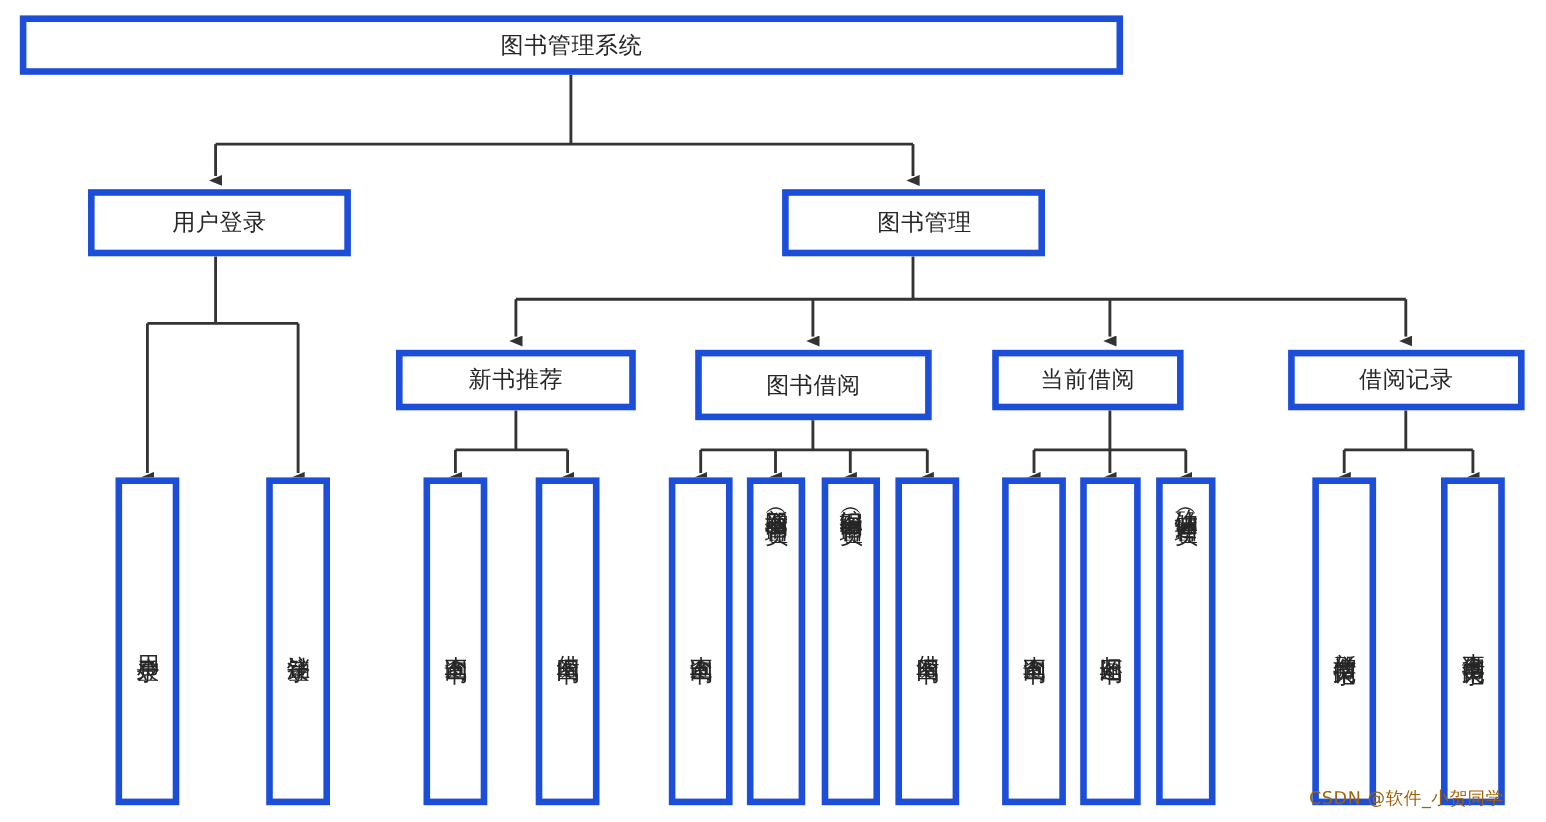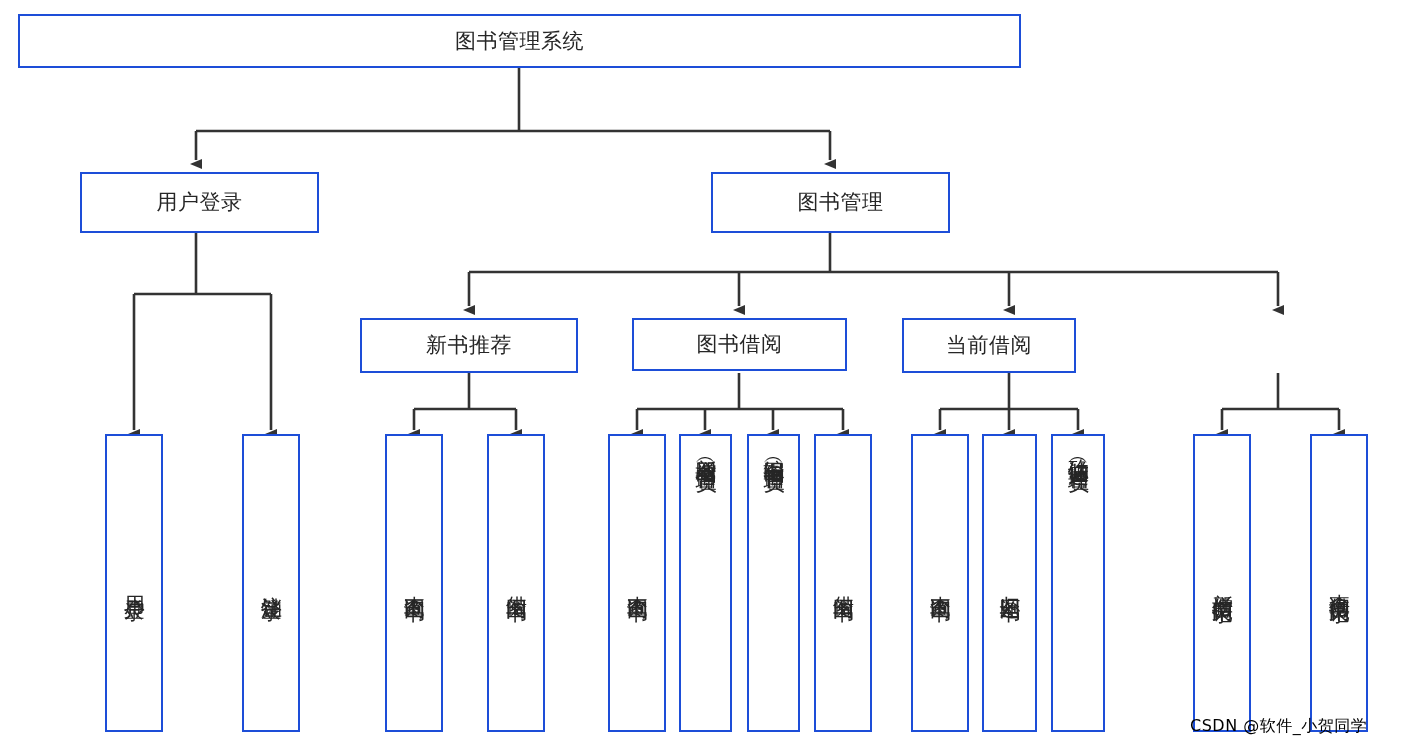--- a/index.html
+++ b/index.html
@@ -23,21 +23,21 @@
     left: 0;
     top: 0;
     width: 1405px;
     height: 747px;
     pointer-events: none;
   }
   .node {
     position: absolute;
     box-sizing: border-box;
     background: #ffffff;
-    border: 2px solid #1d4ed8;
+    border: 6px solid #1d4ed8;
     display: flex;
     align-items: center;
     justify-content: center;
   }
   .node-label {
     color: #262626;
     white-space: pre;
     line-height: 1.06;
     letter-spacing: 0.5px;
   }
@@ -59,21 +59,21 @@
     line-height: 1.0;
     letter-spacing: 2px;
     text-align: left;
   }
   .node-v.centered {
     align-items: center;
     padding-top: 0;
   }
   .watermark {
     position: absolute;
-    color: #000000;
+    color: #a16207;
     font-size: 16px;
     white-space: pre;
     letter-spacing: 0.5px;
   }
 </style>
 </head>
 <body>
 
 <div id="diagram-root">
 
@@ -136,28 +136,31 @@
   </div>
 
   <div class="node node-h" style="left:711px; top:172px; width:239px; height:61px;padding-left:20px;">
     <span class="node-label">图书管理</span>
   </div>
 
   <div class="node node-h" style="left:360px; top:318px; width:218px; height:55px;">
     <span class="node-label">新书推荐</span>
   </div>
 
-  <div class="node node-h" style="left:632px; top:318px; width:215px; height:53px;">
+  <div class="node node-h" style="left:632px; top:318px; width:215px; height:64px;">
     <span class="node-label">图书借阅</span>
   </div>
 
   <div class="node node-h" style="left:902px; top:318px; width:174px; height:55px;">
     <span class="node-label">当前借阅</span>
   </div>
 
+  <div class="node node-h" style="left:1171px; top:318px; width:215px; height:55px;">
+    <span class="node-label">借阅记录</span>
+  </div>
 
   <div class="node node-v centered" style="left:105px; top:434px; width:58px; height:298px;">
     <span class="node-label">用户登录</span>
   </div>
 
   <div class="node node-v centered" style="left:242px; top:434px; width:58px; height:298px;">
     <span class="node-label">注销登录</span>
   </div>
 
   <div class="node node-v centered" style="left:385px; top:434px; width:58px; height:298px;">

